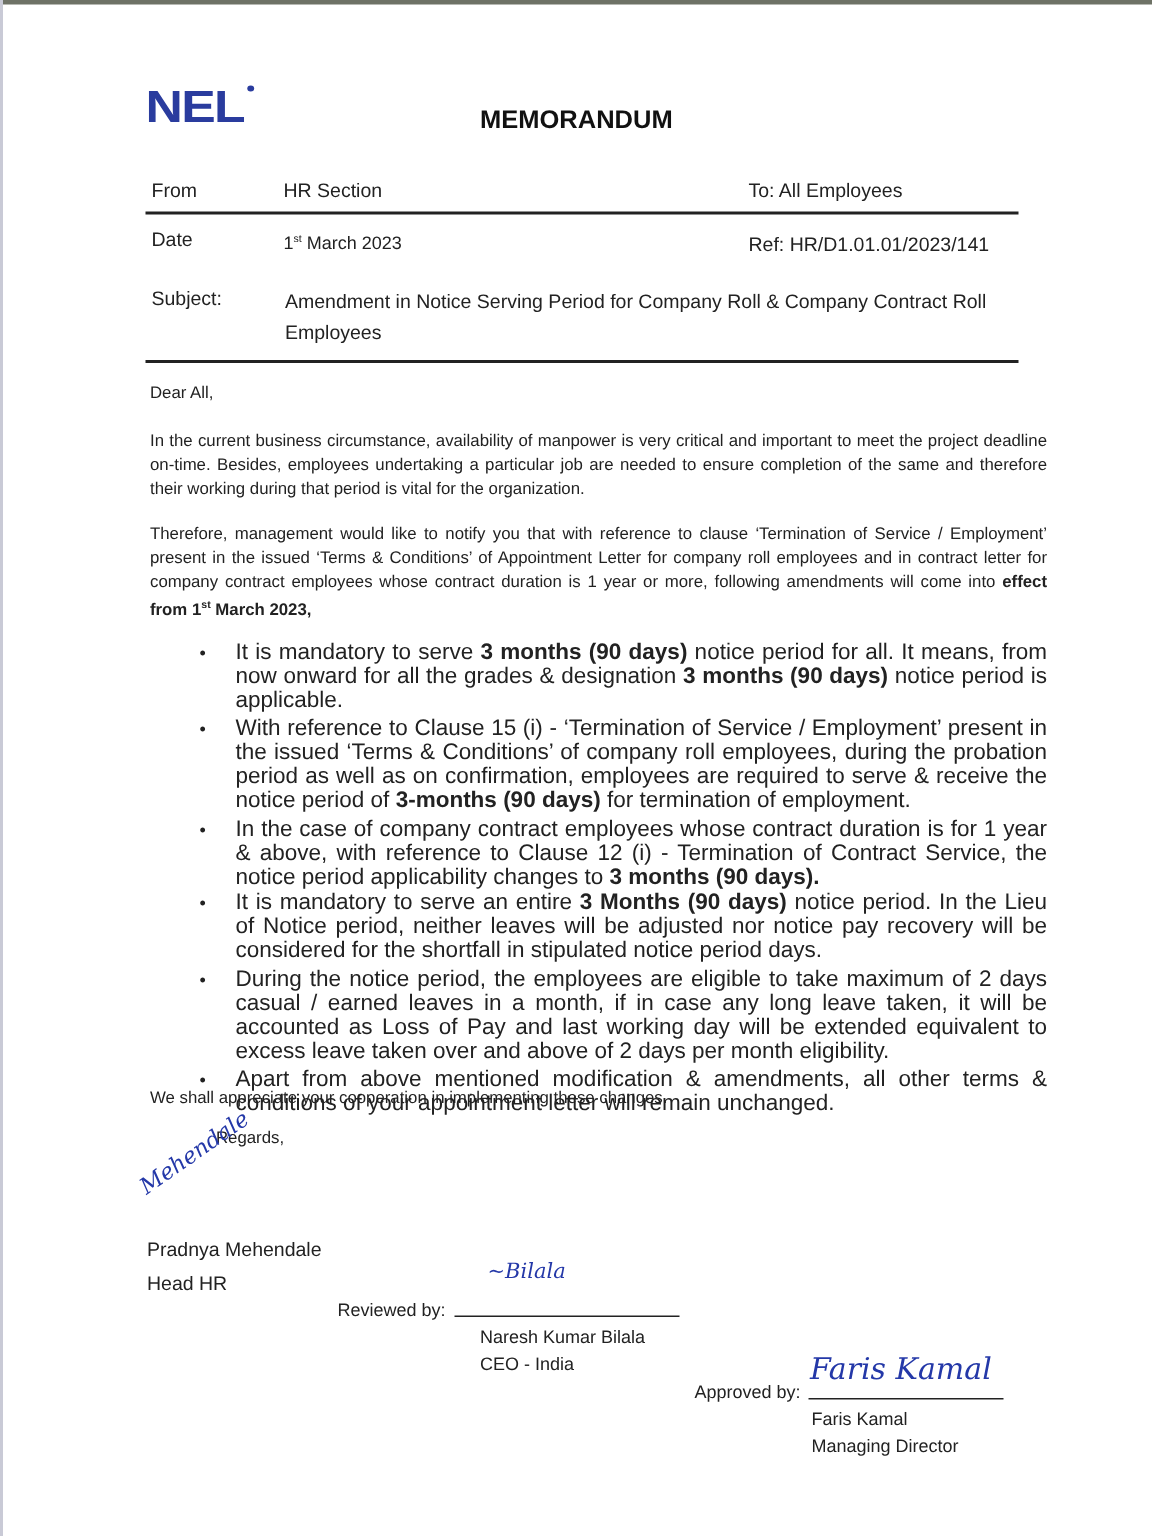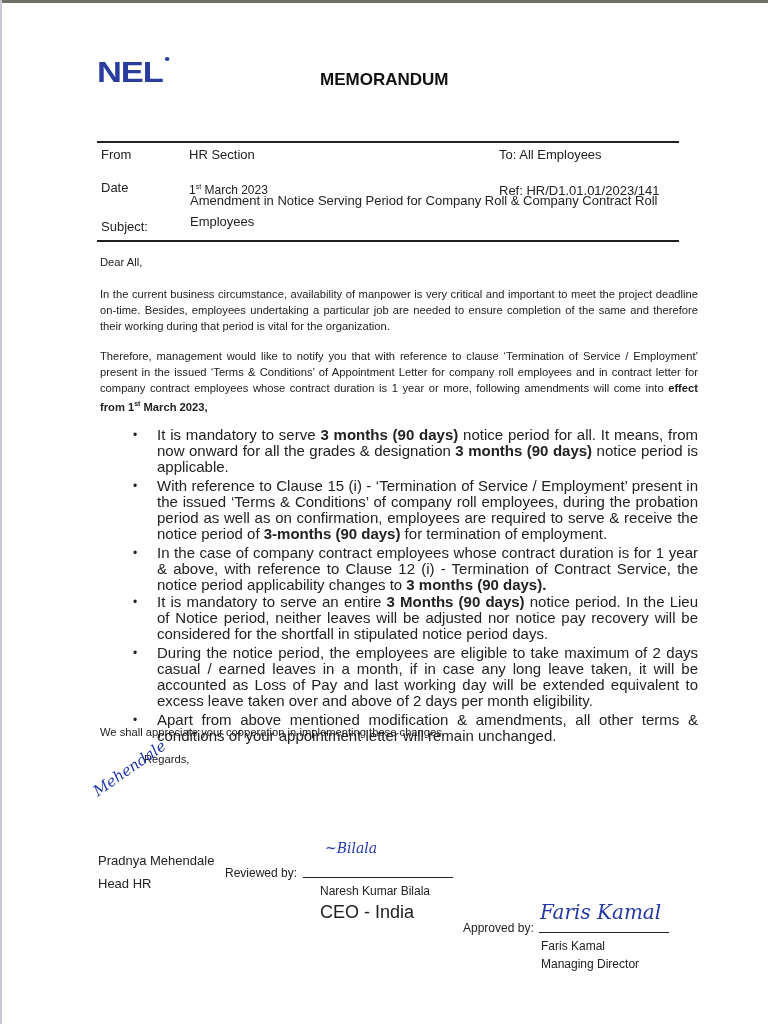--- a/index.html
+++ b/index.html
@@ -11,21 +11,21 @@
   .leftedge { position: absolute; left: 0; top: 0; width: 2px; height: 1024px; background: #c9cad6; }
   .logo {
     position: absolute; left: 97px; top: 55px; font-size: 30px; font-weight: 900; color: #2a3c9e;
     letter-spacing: -1px; font-family: "Liberation Sans", sans-serif; transform: scaleX(1.15); transform-origin: left;
   }
   .logo .dot { position: absolute; right: -6px; top: 2px; width: 4px; height: 4px; background: #2a3c9e; border-radius: 50%; }
   .title {
     position: absolute; left: 320px; top: 70px; font-size: 17px; font-weight: bold;
     text-underline-offset: 3px; color: #111;
   }
-  .hdr { position: absolute; font-size: 13px; color: #222; margin-top: 28px; }
+  .hdr { position: absolute; font-size: 13px; color: #222; }
   .hrule { position: absolute; left: 97px; width: 582px; height: 2px; background: #222; }
   .subject-text { position: absolute; left: 190px; top: 190px; width: 500px; font-size: 13px; line-height: 21px; color: #222; }
   .body-text { position: absolute; left: 100px; width: 598px; font-size: 11.2px; line-height: 16px; color: #222; text-align: justify; }
   .bullets { position: absolute; left: 100px; top: 427px; width: 598px; margin: 0; padding: 0; list-style: none; }
   .bullets li { position: relative; padding-left: 57px; font-size: 15px; line-height: 16px; color: #222; text-align: justify; margin-bottom: 1px; }
   .bullets li::before { content: "\2022"; position: absolute; left: 33px; top: 0; font-size: 12px; }
   .bullets li.gap { margin-bottom: 3px; }
   b { font-weight: bold; }
   .small { font-size: 11.2px; color: #222; position: absolute; }
   .sig-line { position: absolute; height: 1px; background: #222; }
@@ -71,19 +71,19 @@
 <div class="small" style="left:100px;top:753px;margin-left:44px;">Regards,</div>
 
 <div class="sig" style="left:100px;top:782px;font-size:15px;transform:rotate(-35deg);transform-origin:left bottom;">Mehendale</div>
 <div class="hdr" style="left:98px;top:825px;">Pradnya Mehendale</div>
 <div class="hdr" style="left:98px;top:848px;">Head HR</div>
 
 <div class="sig" style="left:325px;top:840px;font-size:14px;">~Bilala</div>
 <div class="small" style="left:225px;top:866px;font-size:12px;">Reviewed by:</div>
 <div class="sig-line" style="left:303px;top:877px;width:150px;"></div>
 <div class="small" style="left:320px;top:884px;font-size:12px;">Naresh Kumar Bilala</div>
-<div class="small" style="left:320px;top:902px;font-size:18px;">CEO - India</div>
+<div class="small" style="left:320px;top:902px;font-size:12px;">CEO - India</div>
 
 <div class="sig" style="left:540px;top:900px;font-size:20px;">Faris Kamal</div>
 <div class="small" style="left:463px;top:921px;font-size:12px;">Approved by:</div>
 <div class="sig-line" style="left:539px;top:932px;width:130px;"></div>
 <div class="small" style="left:541px;top:939px;font-size:12px;">Faris Kamal</div>
 <div class="small" style="left:541px;top:957px;font-size:12px;text-align:right;">Managing Director</div>
 
 </body></html>

